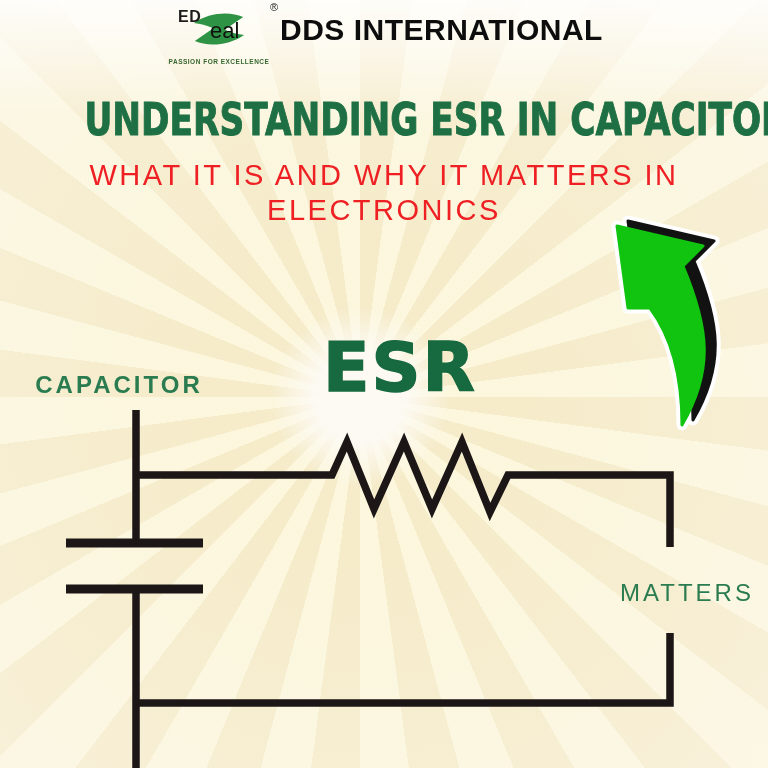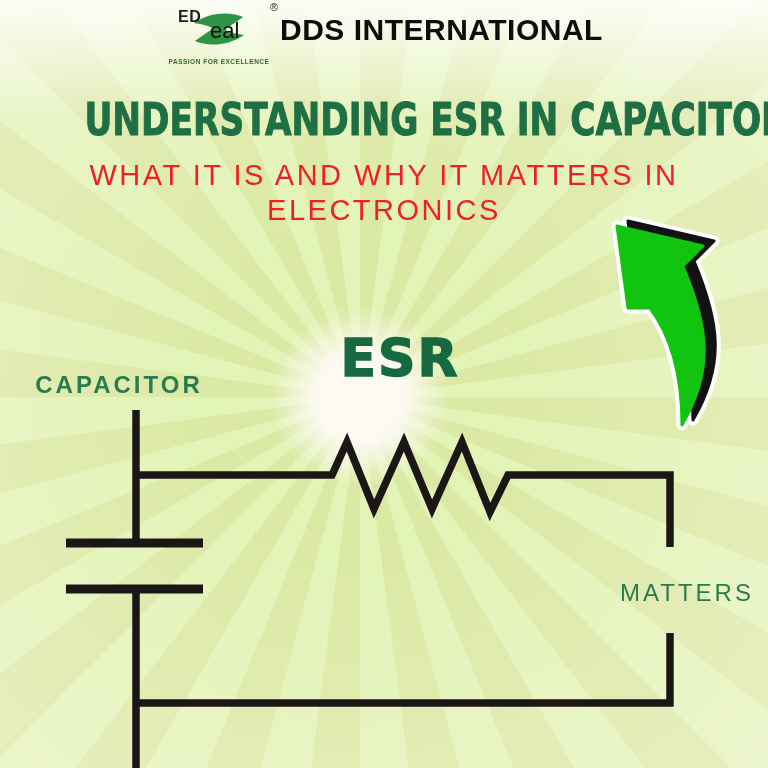--- a/index.html
+++ b/index.html
@@ -1,18 +1,18 @@
 <!DOCTYPE html>
 <html><head>
 <meta charset="utf-8">
 <style>
   html,body{margin:0;padding:0;}
   .poster{
     position:relative;width:768px;height:768px;overflow:hidden;
-    background:#bef264;
+    background:#fef9c3;
     font-family:"Liberation Sans",sans-serif;
   }
   .rays{
     position:absolute;inset:0;
     background:repeating-conic-gradient(from 0deg at 360px 397px,
       #f0e3cf 0deg 7.5deg, #faf5ee 7.5deg 15deg);
     opacity:.6;
   }
   .glow{
     position:absolute;inset:0;
@@ -44,21 +44,21 @@
     position:absolute;top:158px;left:54px;width:660px;text-align:center;
     font-size:29px;line-height:35px;letter-spacing:2.5px;font-weight:400;
     color:#ee2024;
   }
   
   .lbl{position:absolute;text-align:center;}
   .lbl-capacitor{left:28px;top:371px;width:182px;font-size:24px;letter-spacing:3px;color:#2a7c50;font-weight:700;}
   .lbl-esr{
     left:290px;top:328px;width:220px;
     font-family:"DejaVu Sans","Liberation Sans",sans-serif;
-    font-size:52px;font-weight:700;color:#17693f;letter-spacing:2px;
+    font-size:68px;font-weight:700;color:#17693f;letter-spacing:2px;
     -webkit-text-stroke:1.5px #17693f;
   }
   .lbl-esr-full{left:230px;top:556px;width:360px;font-size:25px;letter-spacing:2px;line-height:31px;color:#ee1d22;}
   .lbl-circuit{left:620px;top:579px;width:130px;font-size:24px;letter-spacing:3px;color:#2a7c50;}
   
   .circuit-svg,.arrow-svg{position:absolute;}
   .circuit-svg{left:0;top:0;width:768px;height:768px;}
   .arrow-svg{left:606px;top:210px;width:156px;height:226px;}
 </style>
 </head>

